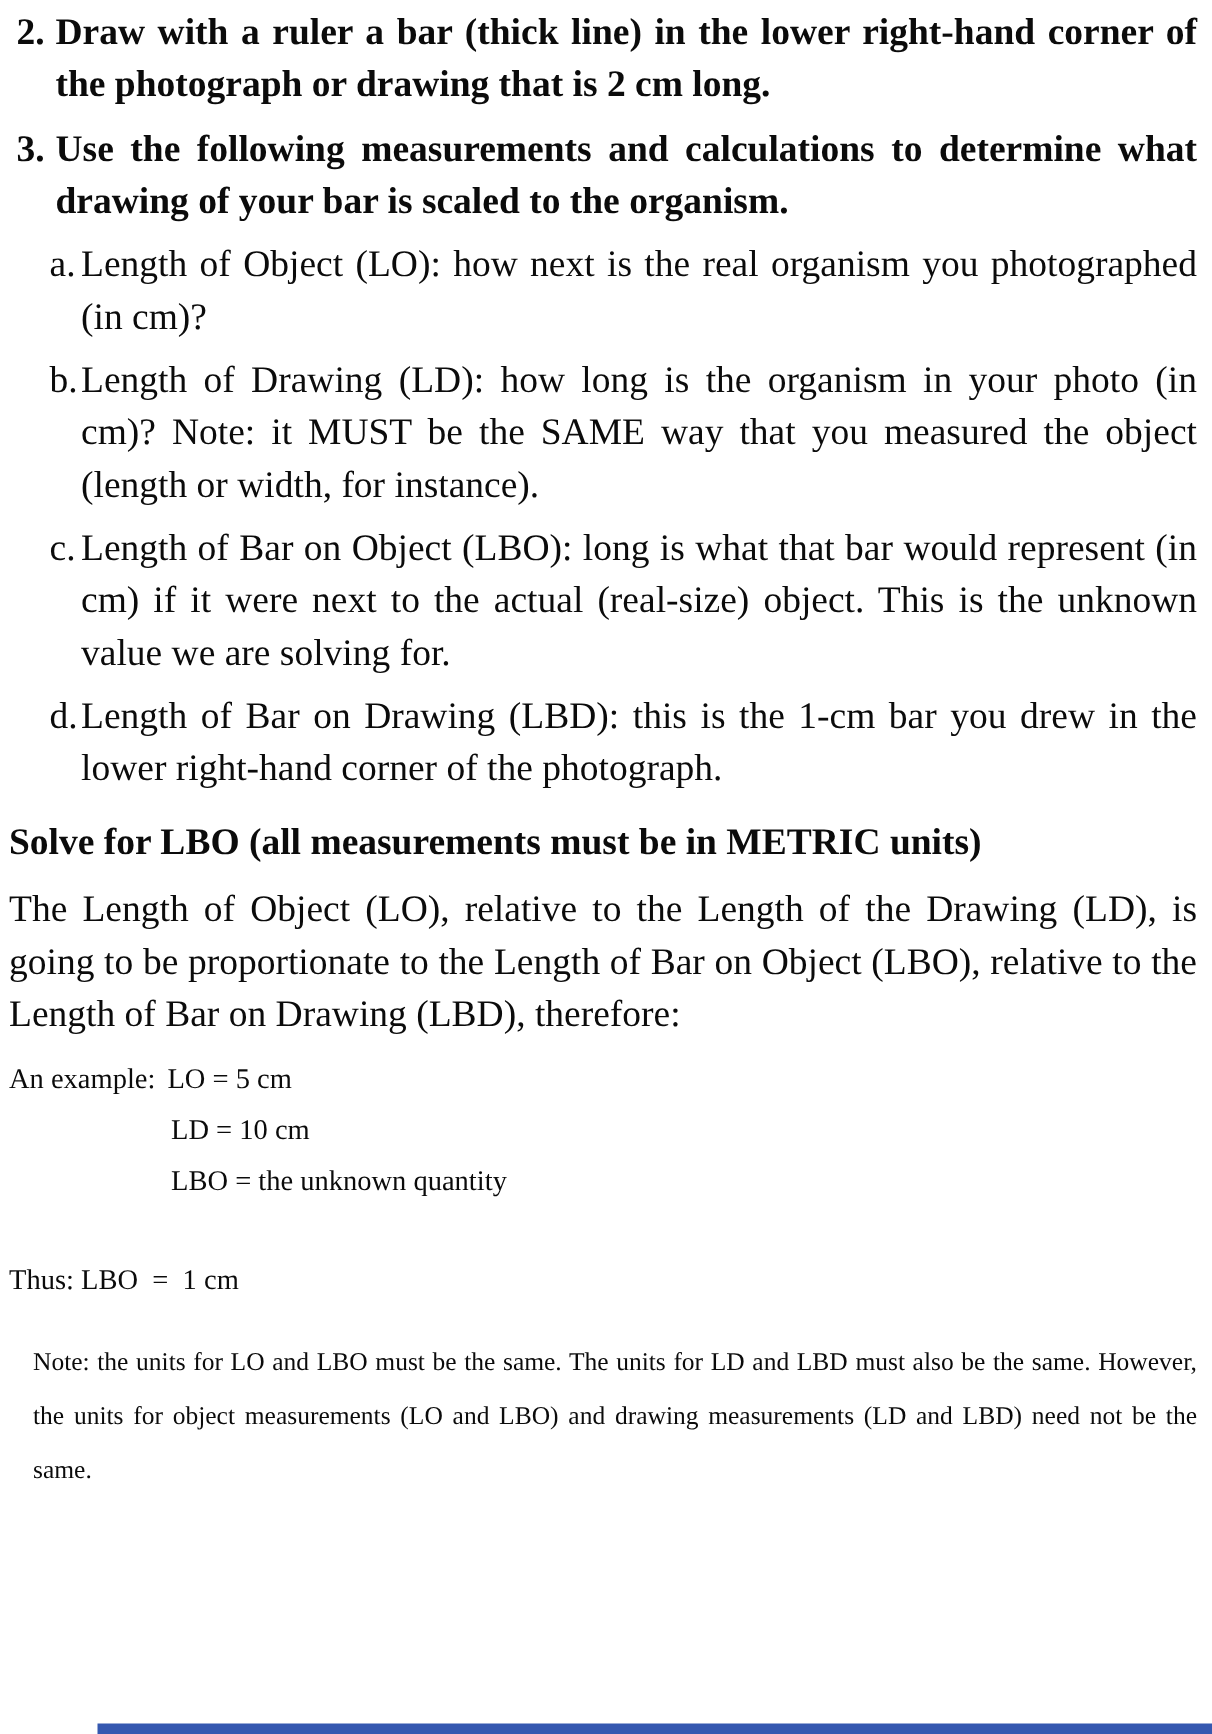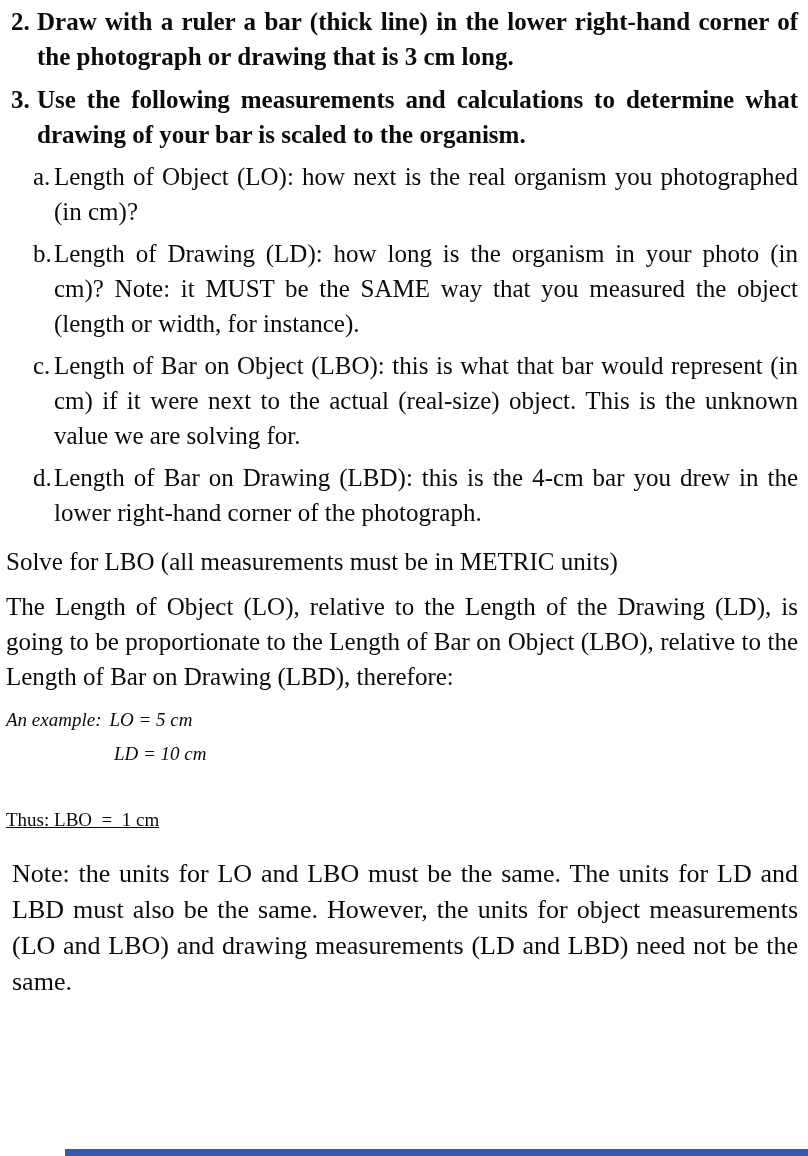--- a/index.html
+++ b/index.html
@@ -54,104 +54,103 @@
     left: 27px;
     top: 0;
   }
   .sub-text { text-align: justify; }
   .sub:first-of-type { margin-top: 9px; }
 
   .heading {
     margin: 14px 0 0 0;
     font-size: 25px;
     line-height: 36px;
-    font-weight: normal;
+    font-weight: bold;
   }
   .para {
     margin: 9px 0 16px 0;
     font-size: 25px;
     line-height: 35px;
     text-align: justify;
   }
   .example {
     margin-top: 9px;
     font-size: 19px;
     line-height: 20px;
-    font-style: italic;
   }
   .example-row { margin-bottom: 14px; }
   .example-label { margin-right: 8px; }
   .example-row.indented { margin-left: 108px; }
 
   .thus {
     margin-top: 46px;
     font-size: 19px;
     line-height: 20px;
     white-space: pre-wrap;
-    text-decoration: underline;
   }
   .note {
-    margin: 26px 0 0 6px;
-    font-size: 26px;
+    margin: 26px 0 0 16px;
+    font-size: 17px;
     line-height: 36px;
     text-align: justify;
   }
   .bottom-bar {
     position: absolute;
     left: 65px;
     right: 0;
     bottom: 0;
     height: 7px;
     background: #3558b0;
   }
 </style>
 </head>
 <body>
 
 <div class="page">
 
   <div class="item">
     <span class="num boldnum">2.</span>
-    <div class="item-text">Draw with a ruler a bar (thick line) in the lower right-hand corner of the photograph or drawing that is 3 cm long.</div>
+    <div class="item-text">Draw with a ruler a bar (thick line) in the lower right-hand corner of the photograph or drawing that is 2 cm long.</div>
   </div>
 
   <div class="item">
     <span class="num boldnum">3.</span>
     <div class="item-text">Use the following measurements and calculations to determine what drawing of your bar is scaled to the organism.</div>
   </div>
 
   <div class="sub">
     <span class="letter">a.</span>
     <div class="sub-text">Length of Object (LO): how next is the real organism you photographed (in cm)?</div>
   </div>
 
   <div class="sub">
     <span class="letter">b.</span>
     <div class="sub-text">Length of Drawing (LD): how long is the organism in your photo (in cm)? Note: it MUST be the SAME way that you measured the object (length or width, for instance).</div>
   </div>
 
   <div class="sub">
     <span class="letter">c.</span>
-    <div class="sub-text">Length of Bar on Object (LBO): this is what that bar would represent (in cm) if it were next to the actual (real-size) object. This is the unknown value we are solving for.</div>
+    <div class="sub-text">Length of Bar on Object (LBO): long is what that bar would represent (in cm) if it were next to the actual (real-size) object. This is the unknown value we are solving for.</div>
   </div>
 
   <div class="sub">
     <span class="letter">d.</span>
-    <div class="sub-text">Length of Bar on Drawing (LBD): this is the 4-cm bar you drew in the lower right-hand corner of the photograph.</div>
+    <div class="sub-text">Length of Bar on Drawing (LBD): this is the 1-cm bar you drew in the lower right-hand corner of the photograph.</div>
   </div>
 
   <div class="heading">Solve for LBO (all measurements must be in METRIC units)</div>
 
   <p class="para">The Length of Object (LO), relative to the Length of the Drawing (LD), is going to be proportionate to the Length of Bar on Object (LBO), relative to the Length of Bar on Drawing (LBD), therefore:</p>
 
   <div class="example">
     <div class="example-row">
       <span class="example-label">An example:</span><span>LO = 5 cm</span>
     </div>
     <div class="example-row indented">LD = 10 cm</div>
+    <div class="example-row indented">LBO = the unknown quantity</div>
   </div>
 
   <div class="thus">Thus: LBO  =  1 cm</div>
 
   <p class="note">Note: the units for LO and LBO must be the same. The units for LD and LBD must also be the same. However, the units for object measurements (LO and LBO) and drawing measurements (LD and LBD) need not be the same.</p>
 
   <div class="bottom-bar" style="background: rgb(53, 88, 176);"></div>
 
 </div>
 

